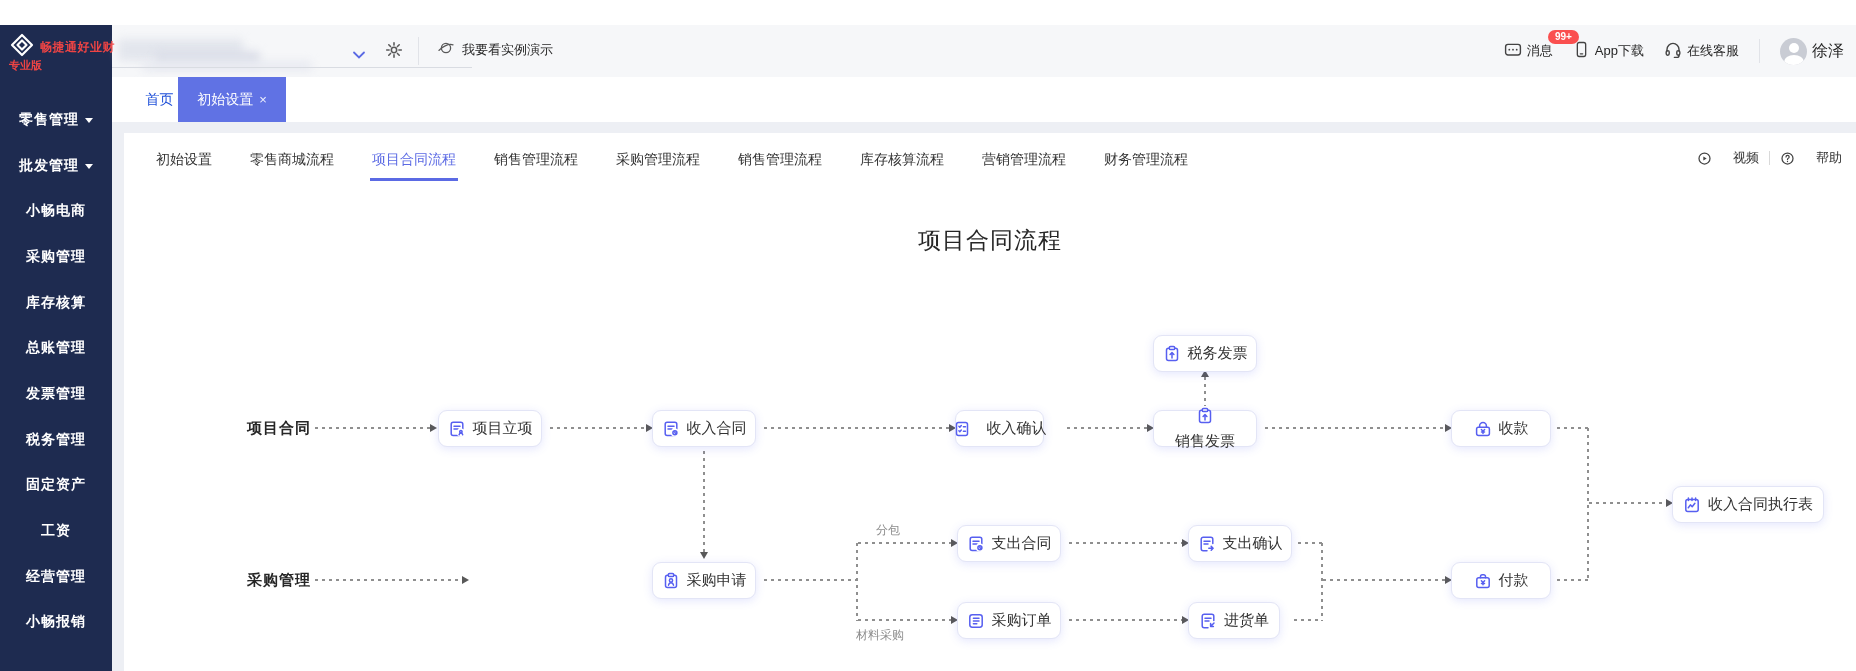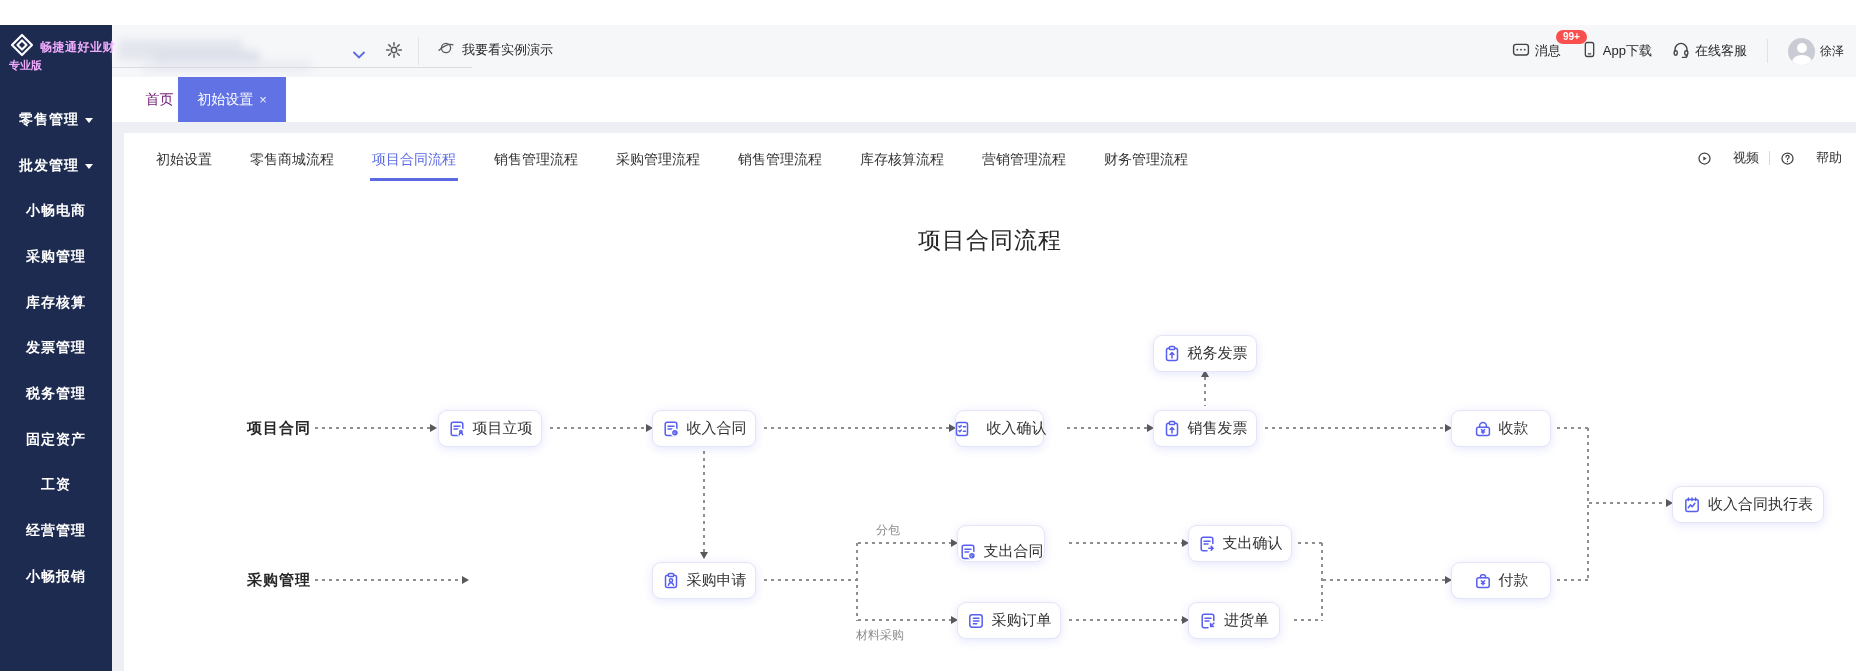--- a/index.html
+++ b/index.html
@@ -3,51 +3,51 @@
 <meta charset="utf-8">
 <style>
   * { margin:0; padding:0; box-sizing:border-box; }
   html,body { width:1856px; height:671px; }
   body { font-family:"Liberation Sans","DejaVu Sans",sans-serif; position:relative; overflow:hidden; background:#fff; color:#262626; }
 
   .topstrip { position:absolute; left:0; top:0; width:100%; height:25px; background:#fff; }
 
   
   .header { position:absolute; left:0; top:25px; width:100%; height:52px; background:#f6f7f9; }
-  .logo-block { position:absolute; left:0; top:0; width:112px; height:52px; background:#1e2b50; color:#f0abfc; }
+  .logo-block { position:absolute; left:0; top:0; width:112px; height:52px; background:#1e2b50; color:#ef4444; }
   .logo-ic { position:absolute; left:10px; top:8px; }
   .brand { position:absolute; left:40px; top:14px; font-size:12px; font-weight:bold; white-space:nowrap; letter-spacing:.5px; }
   .edition { position:absolute; left:9px; top:33px; font-size:11px; font-weight:bold; }
   .blurblob { position:absolute; border-radius:4px; filter:blur(4px); }
   .bb1 { left:118px; top:14px; width:125px; height:22px; background:#e3e6ed; }
   .bb2 { left:155px; top:26px; width:105px; height:15px; background:#dcdfe9; }
   .bb3 { left:142px; top:36px; width:170px; height:10px; background:#e8eaf1; }
   .acct-underline { position:absolute; left:112px; top:42px; width:360px; height:1px; background:#d9dce2; }
   .chevron { position:absolute; left:352px; top:21px; }
   .hdr-gear { position:absolute; left:384px; top:15px; cursor:pointer; }
   .hdr-div1 { position:absolute; left:418px; top:12px; width:1px; height:28px; background:#e1e3e8; }
   .demo { position:absolute; left:437px; top:14px; display:flex; align-items:center; gap:7px; font-size:13px; color:#262626; cursor:pointer; }
   .hdr-right { position:absolute; right:12px; top:0; height:52px; display:flex; align-items:center; gap:20px; }
   .hdr-item { display:flex; align-items:center; gap:5px; font-size:13px; color:#262626; cursor:pointer; position:relative; }
   .badge { position:absolute; top:-11px; right:-26px; background:#fa4f4f; color:#fff; font-size:10px; font-weight:bold; padding:1px 7px; border-radius:9px; line-height:12px; }
   .hdr-div2 { width:1px; height:24px; background:#e1e3e8; }
   .avatar { width:27px; height:27px; border-radius:50%; background:#c9ccd4; position:relative; overflow:hidden; flex:none; }
   .avatar::before { content:""; position:absolute; left:8.5px; top:5px; width:10px; height:10px; border-radius:50%; background:#fff; }
   .avatar::after { content:""; position:absolute; left:3.5px; top:17px; width:20px; height:14px; border-radius:50%; background:#fff; }
-  .username { font-size:12px; white-space:nowrap; }
+  .username { font-size:16px; white-space:nowrap; }
 
   
   .sidebar { position:absolute; left:0; top:77px; width:112px; bottom:0; background:#1e2b50; padding-top:20px; }
   .side-item { height:45.7px; display:flex; align-items:center; justify-content:center; gap:6px; color:#fff; font-size:14px; font-weight:bold; cursor:pointer; letter-spacing:1px; }
   .side-item .caret { width:0; height:0; border-left:4.5px solid transparent; border-right:4.5px solid transparent; border-top:5.5px solid #fff; margin-top:2px; }
 
   
   .tabbar { position:absolute; left:112px; top:77px; right:0; height:45px; background:#fff; display:flex; align-items:stretch; }
   .wtab { display:flex; align-items:center; justify-content:center; font-size:14px; cursor:pointer; }
-  .wtab.plain { width:66px; color:#701a75;padding-left:29px; }
+  .wtab.plain { width:66px; color:#1d4ed8;padding-left:29px; }
   .wtab.active { width:108px; background:#6072e4; color:#fff; gap:6px; }
   .wtab .x { font-size:13px; opacity:.9; }
 
   
   .pagebg { position:absolute; left:112px; top:122px; right:0; bottom:0; background:#edeff4; }
   .card { position:absolute; left:124px; top:133px; right:0; bottom:0; background:#fff; }
   .ctabs { position:absolute; left:30px; top:12px; display:flex; gap:34px; }
   .ctab { font-size:14px; color:#333; padding:6px 2px 9px; cursor:pointer; white-space:nowrap; }
   .ctab.active { color:#5b6ae4; border-bottom:3px solid #5b6ae4; }
   .ctools { position:absolute; right:14px; top:16px; display:flex; align-items:center; gap:10px; font-size:13px; color:#333; }
@@ -161,20 +161,23 @@
         <span class="caret"></span>
       </div>
       <div class="side-item">
         <span>小畅电商</span>
       </div>
       <div class="side-item">
         <span>采购管理</span>
       </div>
       <div class="side-item">
         <span>库存核算</span>
+      </div>
+      <div class="side-item">
+        <span>总账管理</span>
       </div>
       <div class="side-item">
         <span>发票管理</span>
       </div>
       <div class="side-item">
         <span>税务管理</span>
       </div>
       <div class="side-item">
         <span>固定资产</span>
       </div>
@@ -307,21 +310,21 @@
     <div class="node" style="left: 955px; top: 410px; width: 89px; gap: 16px;">
       <span style="display: flex;">
         <svg width="18" height="18" viewBox="0 0 18 18" fill="none" stroke="#575ff0" stroke-width="1.5" stroke-linecap="round" stroke-linejoin="round">
           <rect x="3.5" y="2.4" width="11" height="13.2" rx="2"></rect>
           <path d="M5.9 6.3l.9.9 1.5-1.7M5.9 10.8l.9.9 1.5-1.7"></path>
           <path d="M10.4 6.7h2.1M10.4 11.2h2.1"></path>
         </svg>
       </span>
       <span>收入确认</span>
     </div>
-    <div class="node" style="left: 1153px; top: 410px; width: 104px;">
+    <div class="node" style="left: 1153px; top: 410px; width: 104px; flex-direction: column;">
       <span style="display: flex;">
         <svg width="18" height="18" viewBox="0 0 18 18" fill="none" stroke="#575ff0" stroke-width="1.5" stroke-linecap="round" stroke-linejoin="round">
           <rect x="3.5" y="3.2" width="11" height="12.4" rx="2"></rect>
           <rect x="6.3" y="1.6" width="5.4" height="3" rx="1.2" fill="#fff"></rect>
           <path d="M9 13V7.8M7.1 9.5L9 7.6l1.9 1.9"></path>
         </svg>
       </span>
       <span>销售发票</span>
     </div>
     <div class="node" style="left: 1153px; top: 335px; width: 104px;">
@@ -348,21 +351,21 @@
       <span style="display: flex;">
         <svg width="18" height="18" viewBox="0 0 18 18" fill="none" stroke="#575ff0" stroke-width="1.5" stroke-linecap="round" stroke-linejoin="round">
           <rect x="3.5" y="3.2" width="11" height="12.4" rx="2"></rect>
           <rect x="6.3" y="1.6" width="5.4" height="3" rx="1.2" fill="#fff"></rect>
           <circle cx="9" cy="8.4" r="1.6"></circle>
           <path d="M6.5 13.2c.4-1.7 1.4-2.5 2.5-2.5s2.1.8 2.5 2.5"></path>
         </svg>
       </span>
       <span>采购申请</span>
     </div>
-    <div class="node" style="left: 957px; top: 525px; width: 88px; align-items: flex-end;">
+    <div class="node" style="left: 957px; top: 525px; width: 104px;">
       <span style="display: flex;">
         <svg width="18" height="18" viewBox="0 0 18 18" fill="none" stroke="#575ff0" stroke-width="1.5" stroke-linecap="round" stroke-linejoin="round">
           <rect x="3.2" y="2.2" width="11.6" height="13.4" rx="2"></rect>
           <path d="M6 6.2h6M6 9h4"></path>
           <circle cx="12.9" cy="12.7" r="4.1" fill="#fff" stroke="none"></circle>
           <circle cx="12.9" cy="12.7" r="2"></circle>
           <path d="M12.9 11.8v1l.8.5"></path>
         </svg>
       </span>
       <span>支出合同</span>

